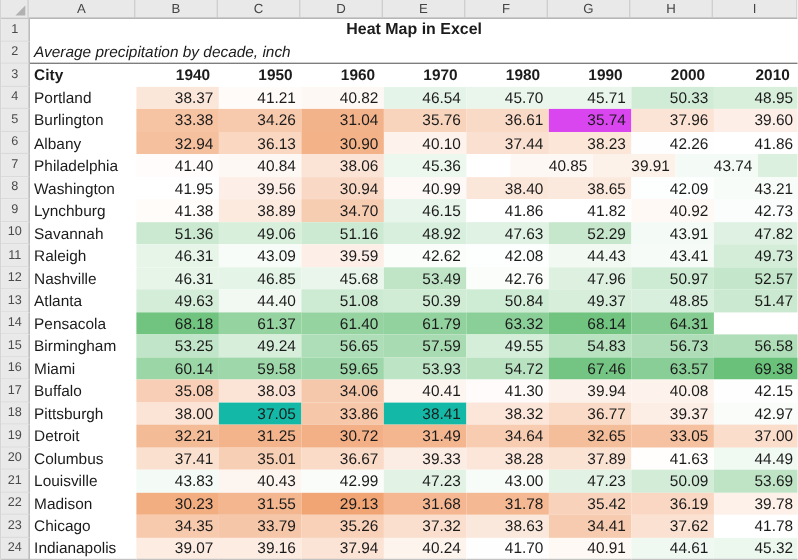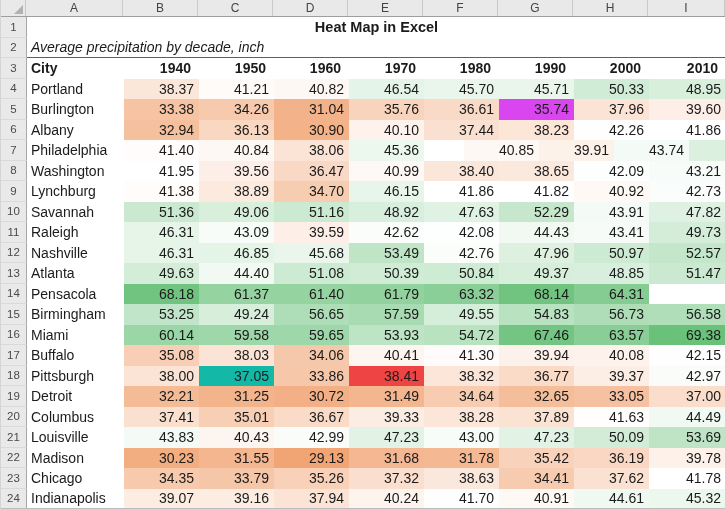--- a/index.html
+++ b/index.html
@@ -129,21 +129,21 @@
         <div class="cell val" style="width: 75px; flex: 0 0 75px; background: rgb(254, 248, 245); margin-left: 40px;">40.85</div>
         <div class="cell val" style="width: 75px; flex: 0 0 75px; background: rgb(253, 242, 234);">39.91</div>
         <div class="cell val" style="width: 75px; flex: 0 0 75px; background: rgb(244, 251, 246);">43.74</div>
         <div class="cell val" style="width: 77px; flex: 0 0 77px; background: rgb(219, 240, 223);">48.49</div>
       </div>
       <div class="row">
         <div class="rn">8</div>
         <div class="cell city" style="width: 97px; flex: 0 0 97px;">Washington</div>
         <div class="cell val" style="width: 75px; flex: 0 0 75px; background: rgb(254, 255, 254);">41.95</div>
         <div class="cell val" style="width: 75px; flex: 0 0 75px; background: rgb(253, 239, 231);">39.56</div>
-        <div class="cell val" style="width: 75px; flex: 0 0 75px; background: rgb(249, 217, 197);">36.47</div>
+        <div class="cell val" style="width: 75px; flex: 0 0 75px; background: rgb(249, 217, 197);">30.94</div>
         <div class="cell val" style="width: 75px; flex: 0 0 75px; background: rgb(254, 249, 246);">40.99</div>
         <div class="cell val" style="width: 75px; flex: 0 0 75px; background: rgb(251, 231, 218);">38.40</div>
         <div class="cell val" style="width: 75px; flex: 0 0 75px; background: rgb(252, 233, 221);">38.65</div>
         <div class="cell val" style="width: 75px; flex: 0 0 75px; background: rgb(253, 254, 254);">42.09</div>
         <div class="cell val" style="width: 77px; flex: 0 0 77px; background: rgb(247, 252, 248);">43.21</div>
       </div>
       <div class="row">
         <div class="rn">9</div>
         <div class="cell city" style="width: 97px; flex: 0 0 97px;">Lynchburg</div>
         <div class="cell val" style="width: 75px; flex: 0 0 75px; background: rgb(255, 252, 250);">41.38</div>
@@ -249,21 +249,21 @@
         <div class="cell val" style="width: 75px; flex: 0 0 75px; background: rgb(253, 242, 235);">39.94</div>
         <div class="cell val" style="width: 75px; flex: 0 0 75px; background: rgb(253, 243, 236);">40.08</div>
         <div class="cell val" style="width: 77px; flex: 0 0 77px; background: rgb(253, 254, 253);">42.15</div>
       </div>
       <div class="row">
         <div class="rn">18</div>
         <div class="cell city" style="width: 97px; flex: 0 0 97px;">Pittsburgh</div>
         <div class="cell val" style="width: 75px; flex: 0 0 75px; background: rgb(251, 228, 214);">38.00</div>
         <div class="cell val" style="width: 75px; flex: 0 0 75px; background: #14b8a6;">37.05</div>
         <div class="cell val" style="width: 75px; flex: 0 0 75px; background: rgb(246, 199, 169);">33.86</div>
-        <div class="cell val" style="width: 75px; flex: 0 0 75px; background: #ef4444; padding-left: 32px;">38.41</div>
+        <div class="cell val" style="width: 75px; flex: 0 0 75px; background: #14b8a6; padding-left: 32px;">38.41</div>
         <div class="cell val" style="width: 75px; flex: 0 0 75px; background: rgb(251, 230, 217);">38.32</div>
         <div class="cell val" style="width: 75px; flex: 0 0 75px; background: rgb(249, 219, 200);">36.77</div>
         <div class="cell val" style="width: 75px; flex: 0 0 75px; background: rgb(252, 238, 229);">39.37</div>
         <div class="cell val" style="width: 77px; flex: 0 0 77px; background: rgb(249, 252, 249);">42.97</div>
       </div>
       <div class="row">
         <div class="rn">19</div>
         <div class="cell city" style="width: 97px; flex: 0 0 97px;">Detroit</div>
         <div class="cell val" style="width: 75px; flex: 0 0 75px; background: rgb(244, 187, 151);">32.21</div>
         <div class="cell val" style="width: 75px; flex: 0 0 75px; background: rgb(243, 180, 140);">31.25</div>

